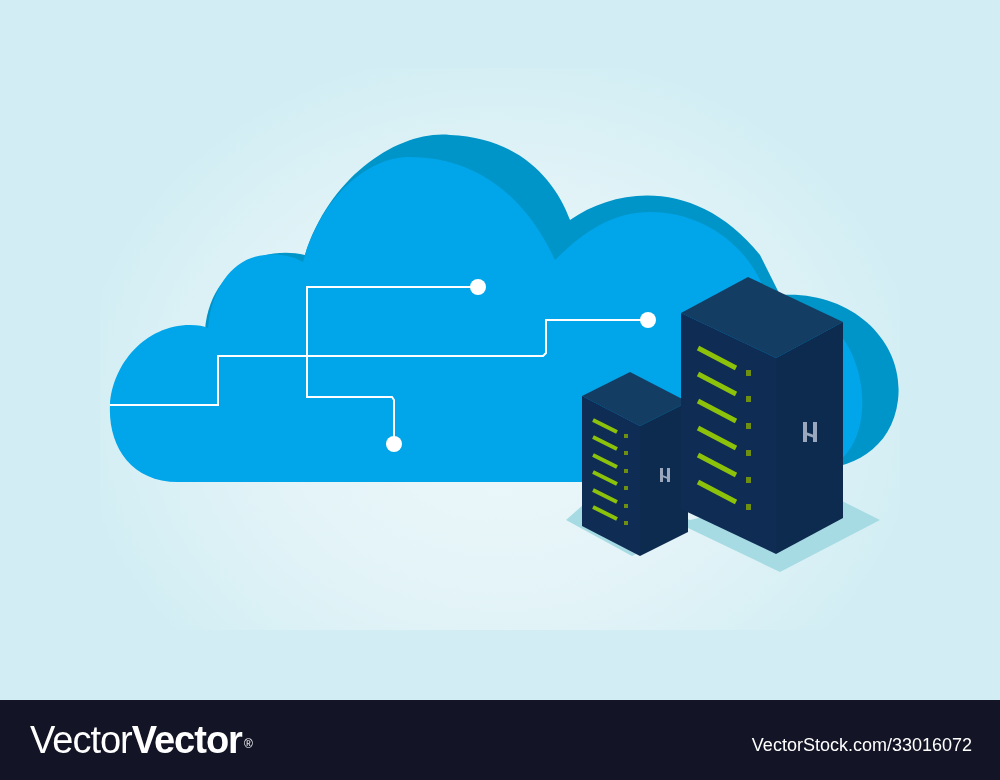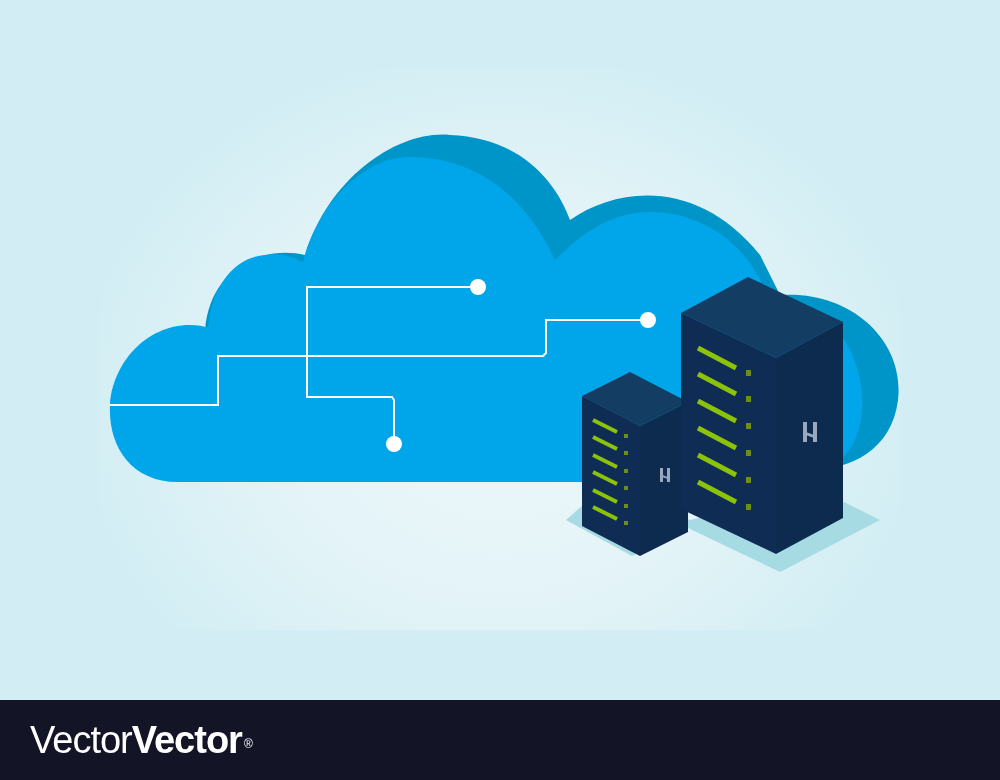--- a/index.html
+++ b/index.html
@@ -98,13 +98,14 @@
         <polygon points="803,431 817,436 817,439 803,434"></polygon>
       </g>
     </g>
   </svg>
 </div>
 
 <div class="footer">
   <div class="brand">
     <span class="light">Vector</span><span class="bold">Vector</span><span class="reg">®</span>
   </div>
+  <div class="imgid">VectorStock.com/33016072</div>
 </div>
 
 </body></html>

